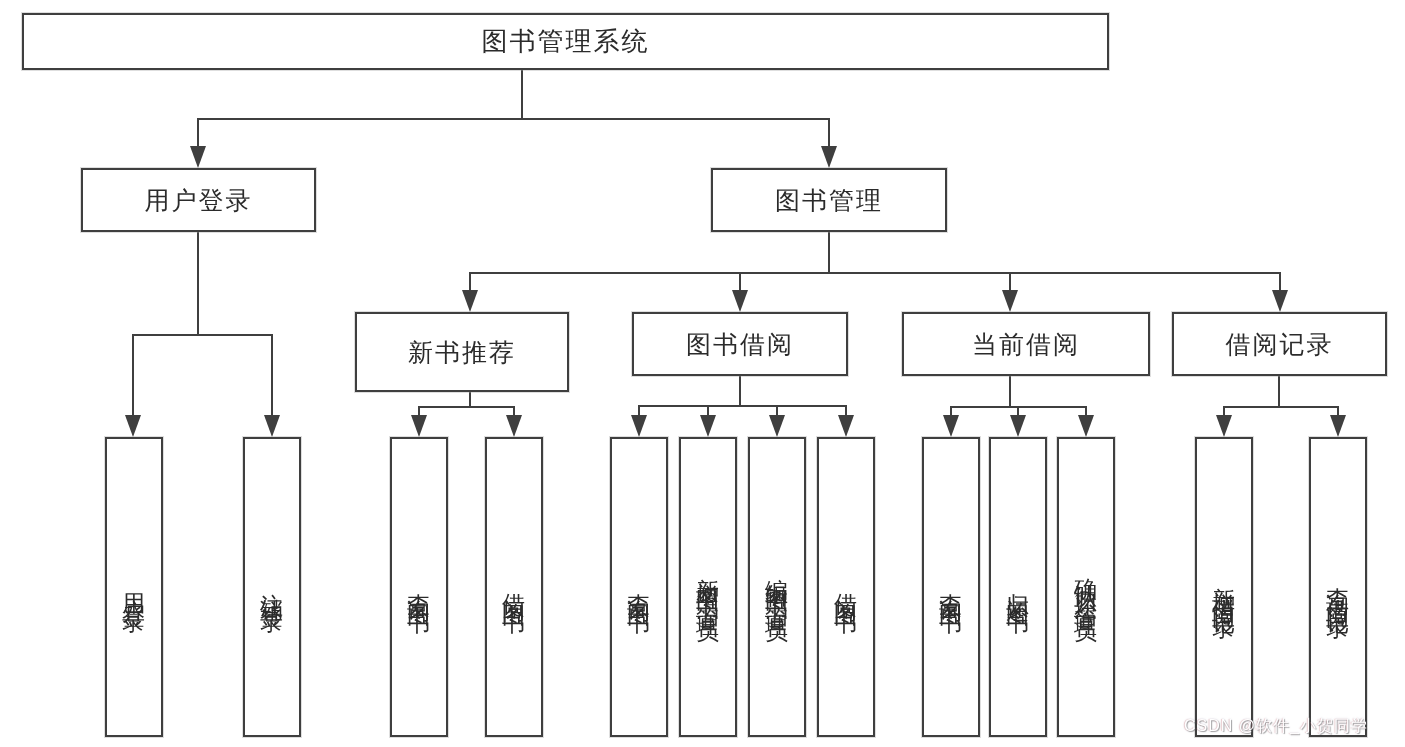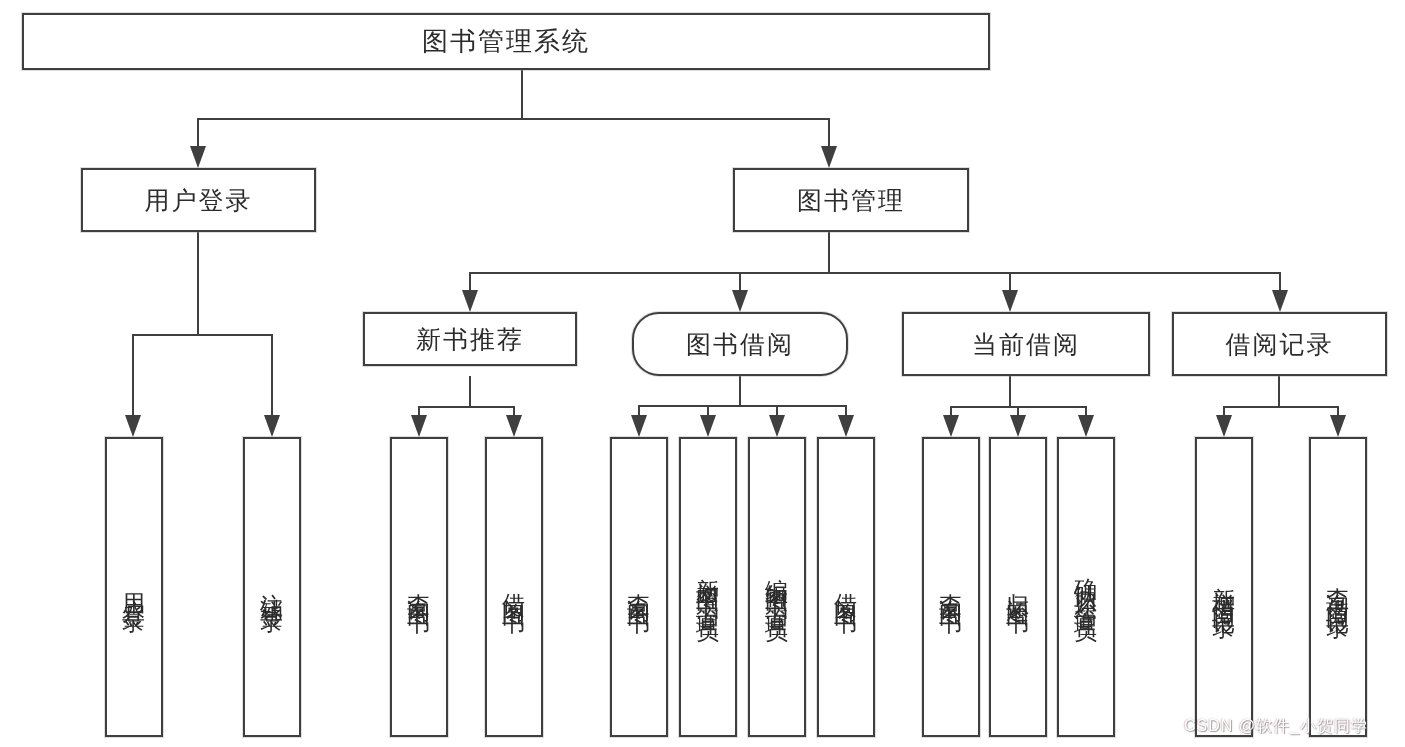--- a/index.html
+++ b/index.html
@@ -105,27 +105,27 @@
       <polygon points="769,415 785,415 777,437"></polygon>
       <polygon points="838,415 854,415 846,437"></polygon>
       <polygon points="943,415 959,415 951,437"></polygon>
       <polygon points="1010,415 1026,415 1018,437"></polygon>
       <polygon points="1078,415 1094,415 1086,437"></polygon>
       <polygon points="1216,415 1232,415 1224,437"></polygon>
       <polygon points="1330,415 1346,415 1338,437"></polygon>
     </g>
   </svg>
 
-  <div class="hbox" style="left:22px; top:13px; width:968px; height:57px; font-size:26px;text-align:right;">图书管理系统</div>
+  <div class="hbox" style="left:22px; top:13px; width:1087px; height:57px; font-size:26px;text-align:right;">图书管理系统</div>
 
   <div class="hbox" style="left:81px; top:168px; width:235px; height:64px;">用户登录</div>
-  <div class="hbox" style="left:711px; top:168px; width:236px; height:64px;margin-left:22px;">图书管理</div>
+  <div class="hbox" style="left:711px; top:168px; width:236px; height:64px;">图书管理</div>
 
-  <div class="hbox" style="left:363px; top:312px; width:214px; height:54px;">新书推荐</div>
-  <div class="hbox" style="left:632px; top:312px; width:216px; height:64px;border-radius:27px;">图书借阅</div>
+  <div class="hbox" style="left:355px; top:312px; width:214px; height:80px;">新书推荐</div>
+  <div class="hbox" style="left:632px; top:312px; width:216px; height:64px;">图书借阅</div>
   <div class="hbox" style="left:902px; top:312px; width:248px; height:64px;">当前借阅</div>
   <div class="hbox" style="left:1172px; top:312px; width:215px; height:64px;text-align:center;">借阅记录</div>
 
   <div class="vbox" style="left:105px;">用户登录</div>
   <div class="vbox" style="left:243px;">注销登录</div>
 
   <div class="vbox" style="left:390px;">查询图书</div>
   <div class="vbox" style="left:485px;">借阅图书</div>
 
   <div class="vbox" style="left:610px;">查询图书</div>

